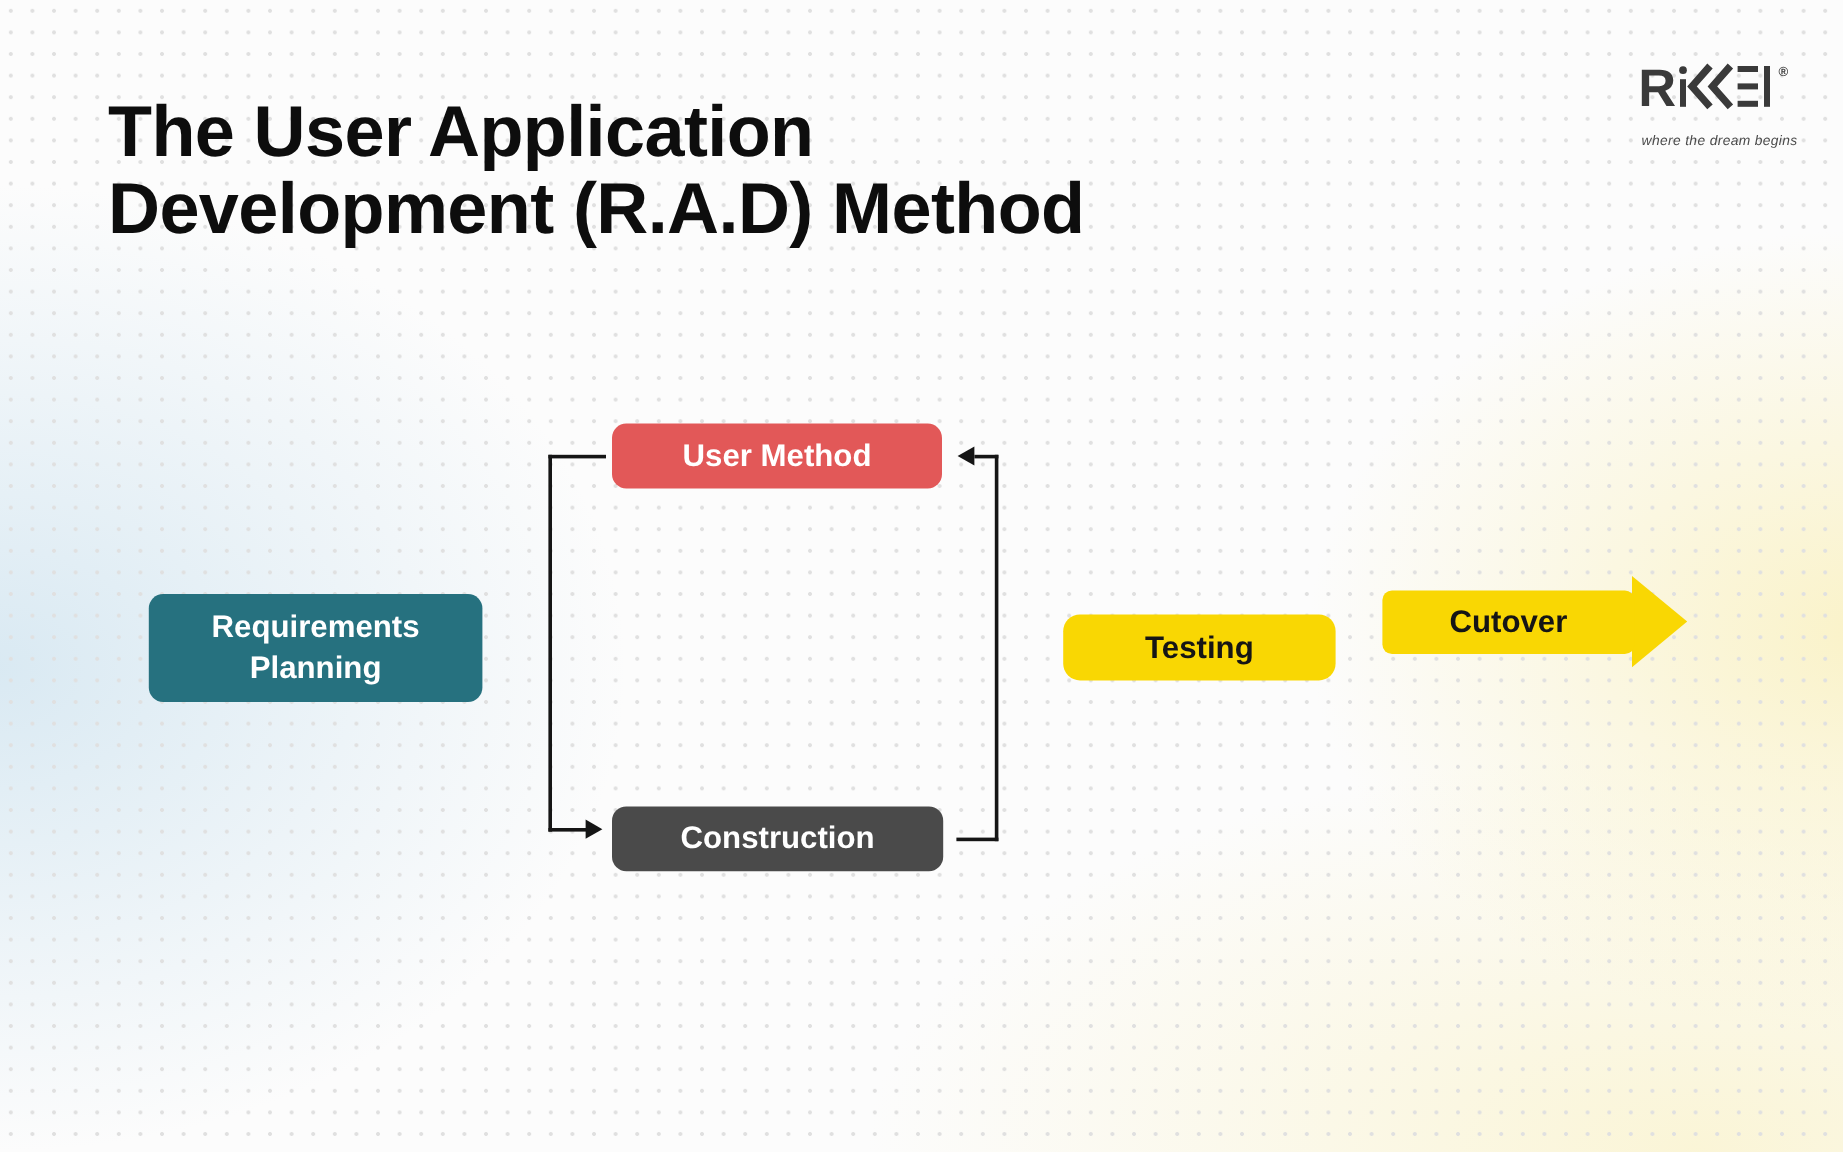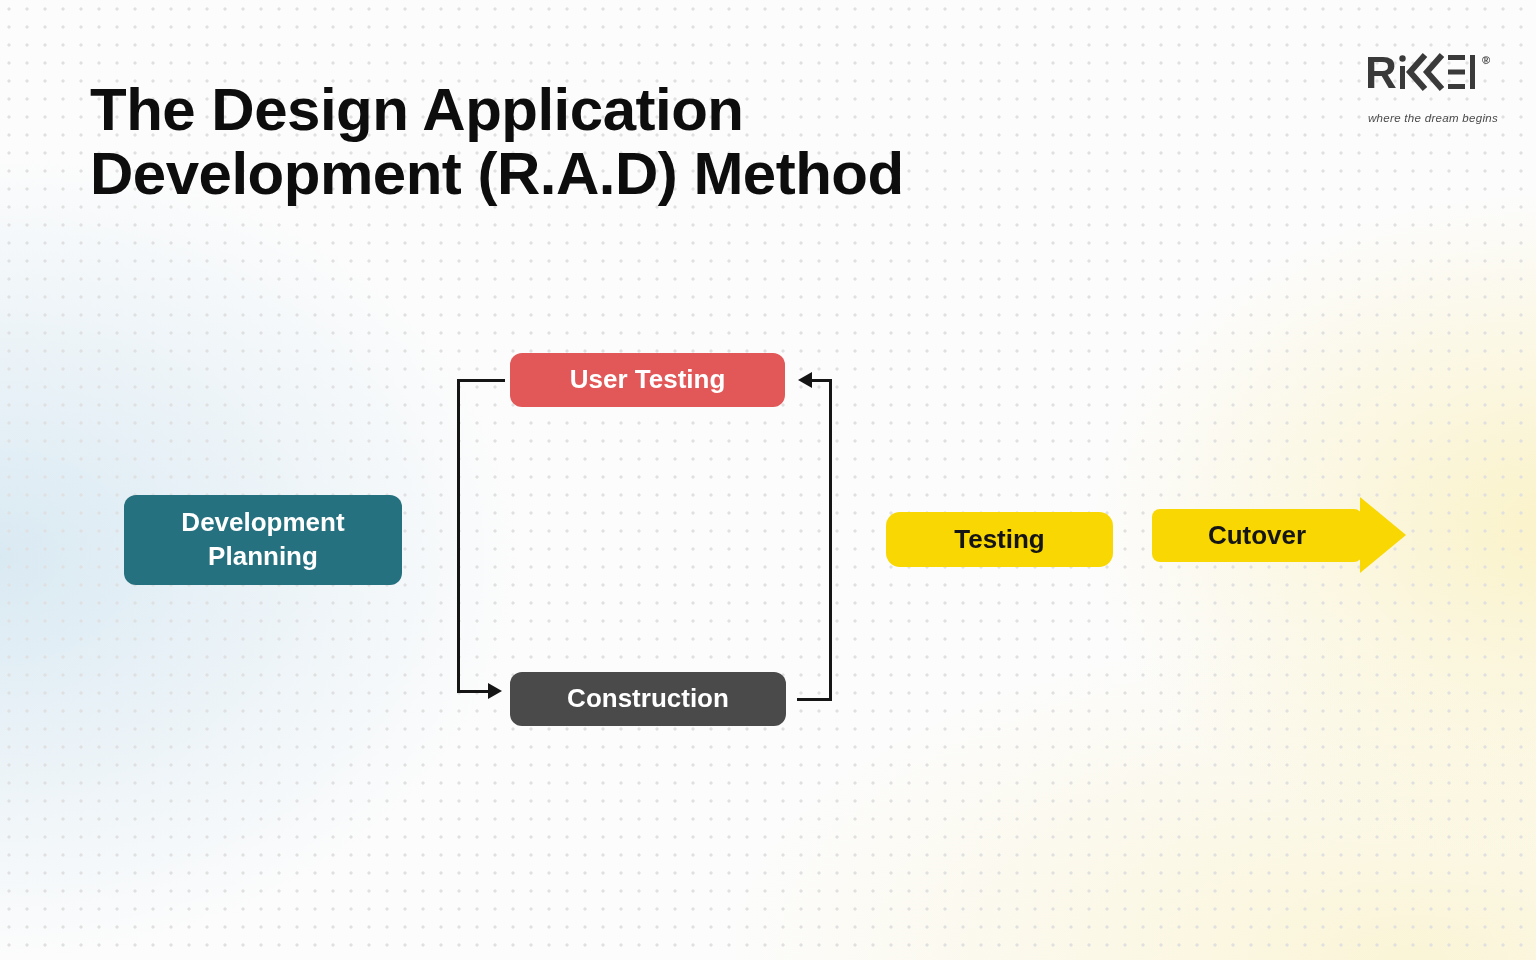--- a/index.html
+++ b/index.html
@@ -89,21 +89,21 @@
     background: #4A4A4A; color: #ffffff;
   }
   .node-testing {
     left: 886px; top: 512px; width: 227px; height: 55px;
     background: #F9D703; color: #151515; border-radius: 14px;
   }
 
   
   .cutover {
     position: absolute;
-    left: 1152px; top: 497px; width: 253px; height: 77px;
+    left: 1152px; top: 480px; width: 253px; height: 77px;
   }
   .cutover-body {
     position: absolute;
     left: 0; top: 12px; width: 210px; height: 53px;
     background: #F9D703;
     border-radius: 8px;
     display: flex; align-items: center; justify-content: center;
     font-weight: bold; font-size: 26px; color: #151515;
   }
   .cutover-head {
@@ -137,21 +137,21 @@
     border-bottom: 8px solid transparent;
     border-right: 14px solid #151515;
   }
 </style>
 </head>
 <body>
 
 <div class="canvas">
 
   <h1 class="title">
-    <div>The Design Application</div>
+    <div>The User Application</div>
     <div>Development (R.A.D) Method</div>
   </h1>
 
   <div class="logo">
     <span class="sr-only">RiKKEI</span>
     <div class="logo-row">
       <svg width="112" height="40" viewBox="0 0 112 40">
         <text x="-3" y="36" font-family="Liberation Sans, sans-serif" font-weight="bold" font-size="44" fill="#3a3a3a">R</text>
         <rect x="32" y="14" width="5" height="23" fill="#3a3a3a"></rect>
         <circle cx="34.5" cy="6.5" r="3.2" fill="#3a3a3a"></circle>
@@ -160,22 +160,22 @@
         <rect x="80" y="3" width="17" height="5" fill="#3a3a3a"></rect>
         <rect x="80" y="17.5" width="17" height="5" fill="#3a3a3a"></rect>
         <rect x="80" y="32" width="17" height="5" fill="#3a3a3a"></rect>
         <rect x="102" y="3" width="5" height="34" fill="#3a3a3a"></rect>
       </svg>
       <span class="logo-reg">®</span>
     </div>
     <div class="logo-tagline">where the dream begins</div>
   </div>
 
-  <div class="node node-requirements">Development Planning</div>
-  <div class="node node-user-design">User Testing</div>
+  <div class="node node-requirements">Requirements Planning</div>
+  <div class="node node-user-design">User Method</div>
   <div class="node node-testing">Testing</div>
   <div class="node node-construction">Construction</div>
 
   <div class="cutover">
     <div class="cutover-head"></div>
     <div class="cutover-body">Cutover</div>
   </div>
 
   <div class="edge edge-left-top"></div>
   <div class="edge edge-left-vert"></div>

